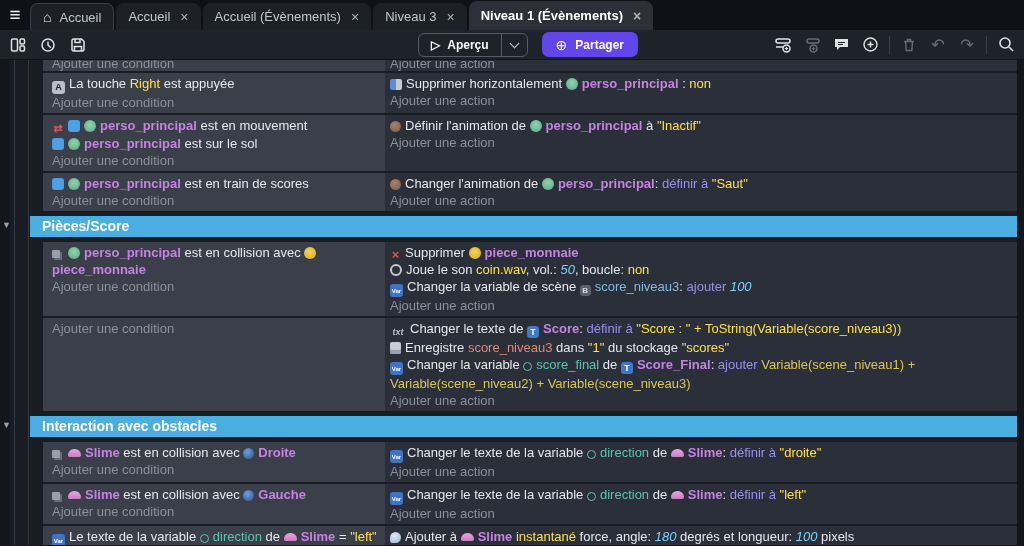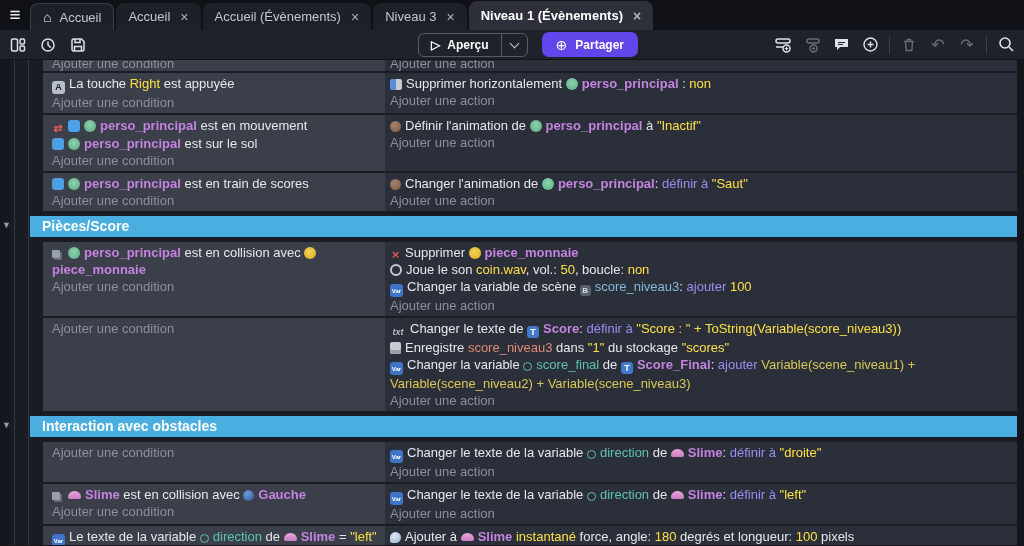--- a/index.html
+++ b/index.html
@@ -60,21 +60,21 @@
   .event-row.partial { height:11px; overflow:hidden; }
   .event-row.partial .add-line { margin-top:-7px; }
 
   .group-row { position:relative; margin:5px 7px 5px 0; }
   .group-marker { position:absolute; left:2px; top:4px; color:#9aa0ab; font-size:9px; cursor:pointer; }
   .group-bar { margin-left:30px; background:#4aaee0; color:#ffffff; font-size:14px; font-weight:600;
     padding:2px 12px 3px 12px; line-height:16px; cursor:pointer; }
 
   
   .sg-p { color:#e6e8ec; } .sg-o { color:#c583e0; font-weight:700; }
-  .sg-s { color:#fde047; } .sg-n { color:#fde047; } .sg-k { color:#988ff0; }
+  .sg-s { color:#fde047; } .sg-n { color:#7dd3fc;font-style:italic; } .sg-k { color:#988ff0; }
   .sg-vs { color:#84b9dc; } .sg-vt { color:#5fc3ad; } .sg-x { color:#d9c754; }
   .sg-sa { color:#e08a74; }
 
   
   .ic { display:inline-block; width:13px; height:13px; border-radius:3px; margin-right:4px;
     vertical-align:-2px; line-height:13px; text-align:center; font-weight:700; font-size:9px; }
   .ic-key { background:#b9bfc9; color:#22252c; } .ic-key::after { content:'A'; }
   .ic-puzzle { background:#4d9fe6; width:12px; height:12px; }
   .ic-objGreen { background:radial-gradient(circle at 50% 40%, #8fd4ae, #5aa983); border-radius:50%;
     width:12px; height:12px; }
@@ -289,20 +289,21 @@
           <div class="ev-line"><span class="ic ic-varIcon"></span><span class="sg-p">Changer la variable </span><span class="ic ic-gear"></span><span class="sg-vt">score_final</span><span class="sg-p"> de </span><span class="ic ic-tIcon"></span><span class="sg-o">Score_Final</span><span class="sg-p">: </span><span class="sg-k">ajouter</span><span class="sg-p"> </span><span class="sg-x">Variable(scene_niveau1) + Variable(scene_niveau2) + Variable(scene_niveau3)</span></div>
           <div class="add-line">Ajouter une action</div>
         </div>
       </div>
       <div class="group-row">
         <span class="group-marker">▼</span>
         <div class="group-bar">Interaction avec obstacles</div>
       </div>
       <div class="event-row">
         <div class="cond-col">
+          <div class="ev-line"><span class="ic ic-collision"></span><span class="ic ic-slime"></span><span class="sg-o">Slime</span><span class="sg-p"> est en collision avec </span><span class="ic ic-ball"></span><span class="sg-o">Droite</span></div>
           <div class="add-line">Ajouter une condition</div>
         </div>
         <div class="act-col">
           <div class="ev-line"><span class="ic ic-varIcon"></span><span class="sg-p">Changer le texte de la variable </span><span class="ic ic-gear"></span><span class="sg-vt">direction</span><span class="sg-p"> de </span><span class="ic ic-slime"></span><span class="sg-o">Slime</span><span class="sg-p">: </span><span class="sg-k">définir à</span><span class="sg-p"> </span><span class="sg-s">"droite"</span></div>
           <div class="add-line">Ajouter une action</div>
         </div>
       </div>
       <div class="event-row">
         <div class="cond-col">
           <div class="ev-line"><span class="ic ic-collision"></span><span class="ic ic-slime"></span><span class="sg-o">Slime</span><span class="sg-p"> est en collision avec </span><span class="ic ic-ball"></span><span class="sg-o">Gauche</span></div>

